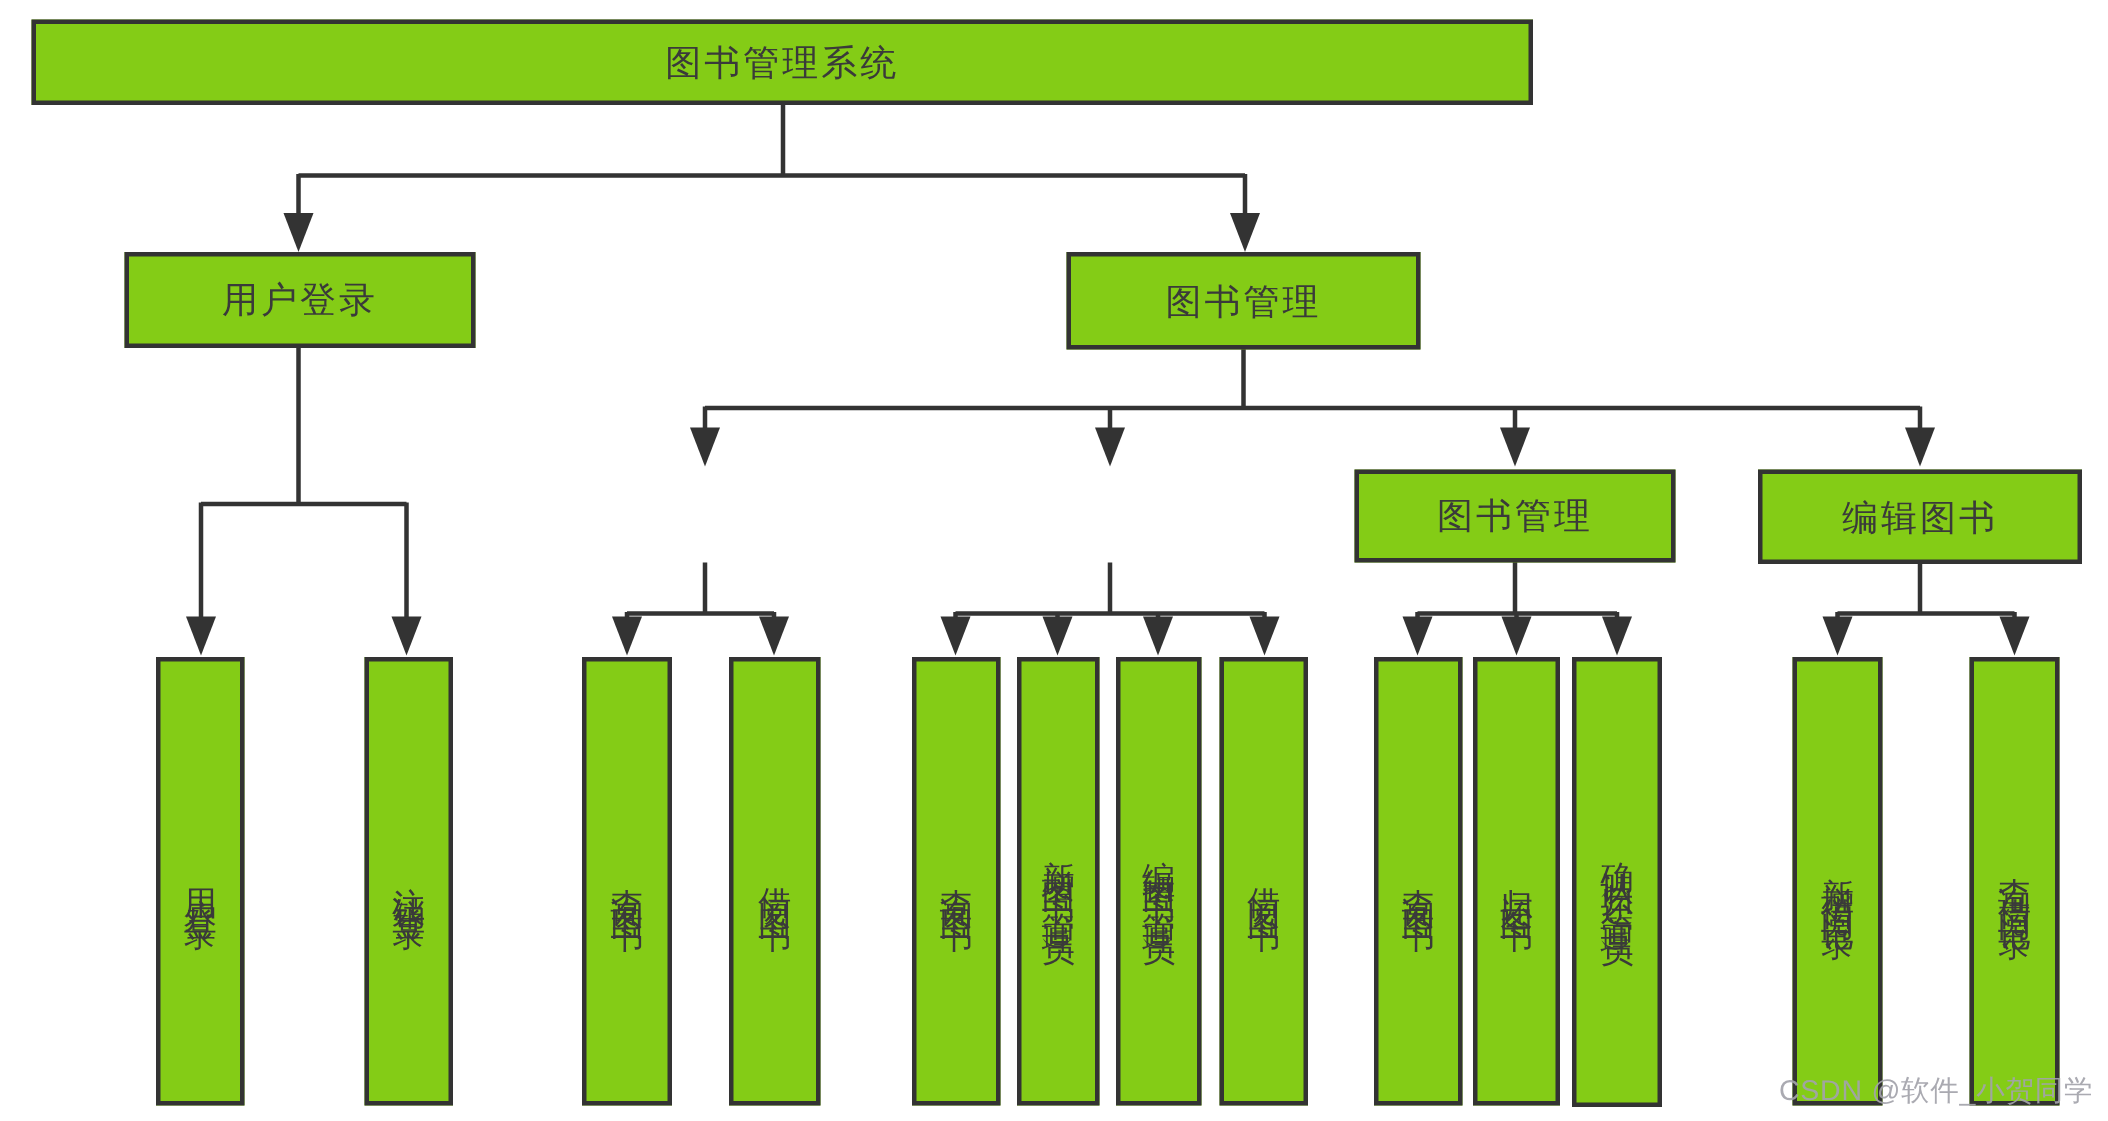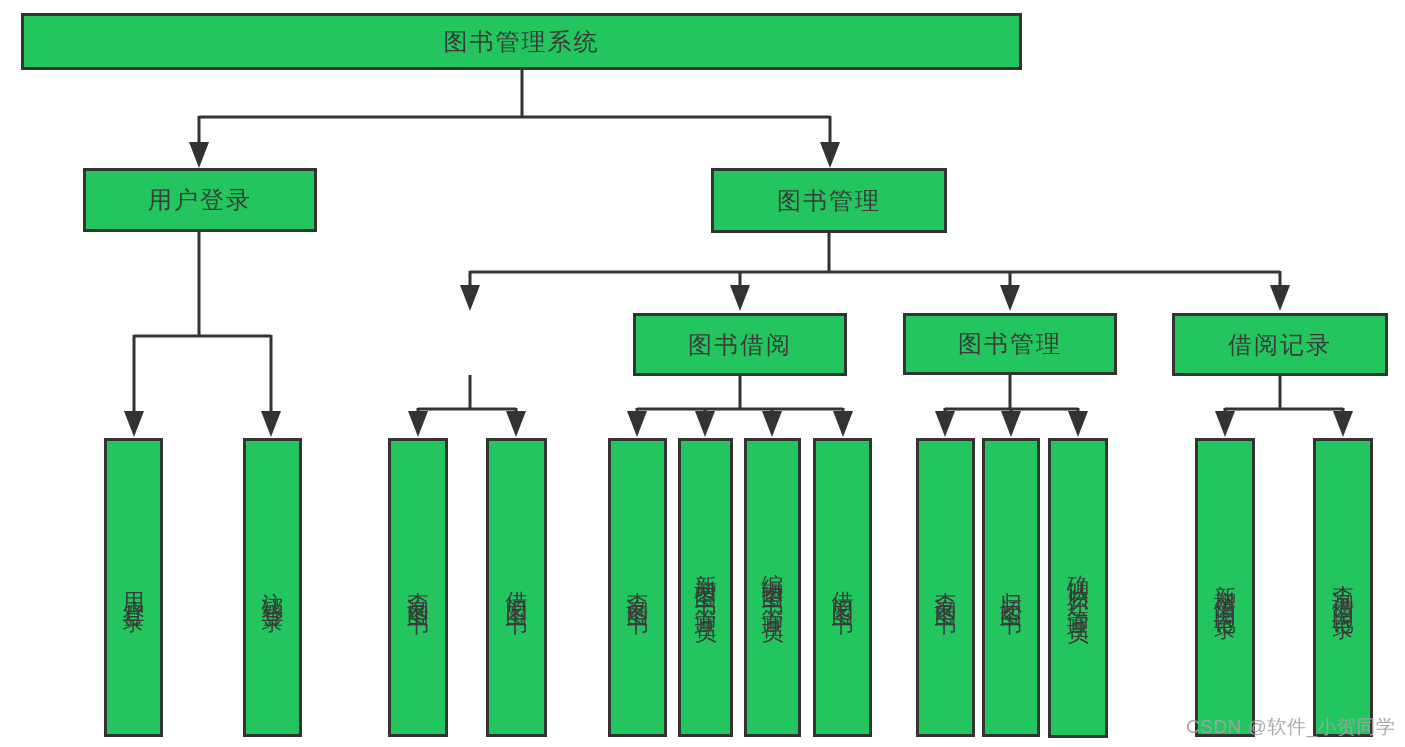--- a/index.html
+++ b/index.html
@@ -17,21 +17,21 @@
     font-family:"Liberation Sans","DejaVu Sans",sans-serif;
     color:var(--text);
   }
   .connectors{
     position:absolute;left:0;top:0;
     color:var(--line);
   }
   .box{
     position:absolute;
     box-sizing:border-box;
-    background:#22c55e;
+    background:#84cc16;
     border:3px solid var(--line);
     display:flex;
     align-items:center;
     justify-content:center;
     color:var(--text);
   }
   .h{
     font-size:24px;
     letter-spacing:2px;
     white-space:nowrap;
@@ -97,23 +97,22 @@
       <polygon points="1215,411 1235,411 1225,437"></polygon>
       <polygon points="1333,411 1353,411 1343,437"></polygon>
     </g>
   </svg>
 
   <div class="box h" style="left:21px;top:13px;width:1001px;height:57px">图书管理系统</div>
 
   <div class="box h" style="left:83px;top:168px;width:234px;height:64px">用户登录</div>
   <div class="box h" style="left:711px;top:168px;width:236px;height:65px">图书管理</div>
 
-  <div class="box h" style="left:633px;top:313px;width:214px;height:63px">图书借阅</div>
   <div class="box h" style="left:903px;top:313px;width:214px;height:62px">图书管理</div>
-  <div class="box h" style="left:1172px;top:313px;width:216px;height:63px">借阅记录</div>
+  <div class="box h" style="left:1172px;top:313px;width:216px;height:63px">编辑图书</div>
 
   <div class="box v" style="left:104px;top:438px;width:59px;height:299px">用户登录</div>
   <div class="box v" style="left:243px;top:438px;width:59px;height:299px">注销登录</div>
 
   <div class="box v" style="left:388px;top:438px;width:60px;height:299px">查询图书</div>
   <div class="box v" style="left:486px;top:438px;width:61px;height:299px">借阅图书</div>
 
   <div class="box v" style="left:608px;top:438px;width:59px;height:299px">查询图书</div>
   <div class="box v" style="left:678px;top:438px;width:55px;height:299px">新增图书（管理员）</div>
   <div class="box v" style="left:744px;top:438px;width:57px;height:299px">编辑图书（管理员）</div>

